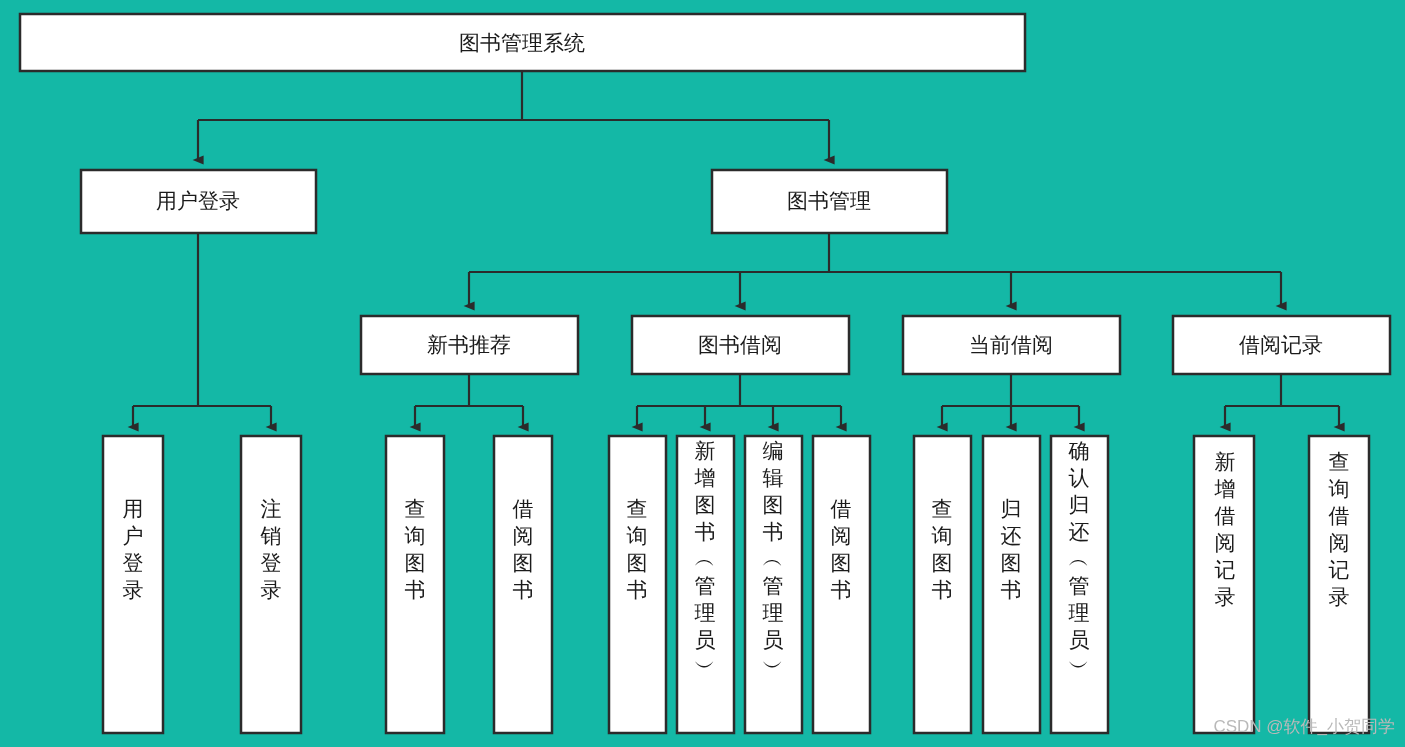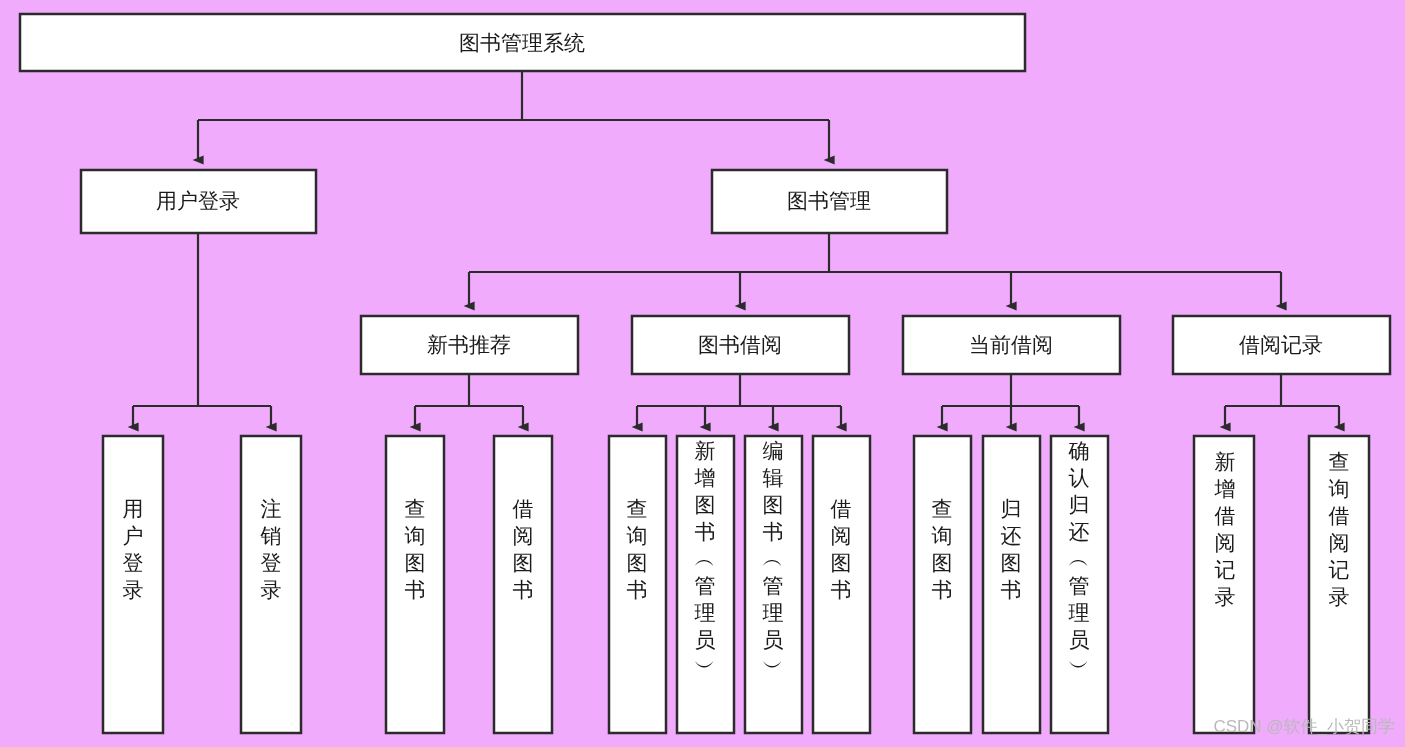--- a/index.html
+++ b/index.html
@@ -8,21 +8,21 @@
     padding: 0;
     background: #ffffff;
   }
   body {
     font-family: "Liberation Sans", "DejaVu Sans", sans-serif;
   }
   #diagram-root {
     position: relative;
     width: 1405px;
     height: 747px;
-    background: #f0abfc;
+    background: #14b8a6;
     overflow: hidden;
   }
   svg.diagram-canvas {
     position: absolute;
     left: 0;
     top: 0;
     width: 1405px;
     height: 747px;
   }
   .node-box {

